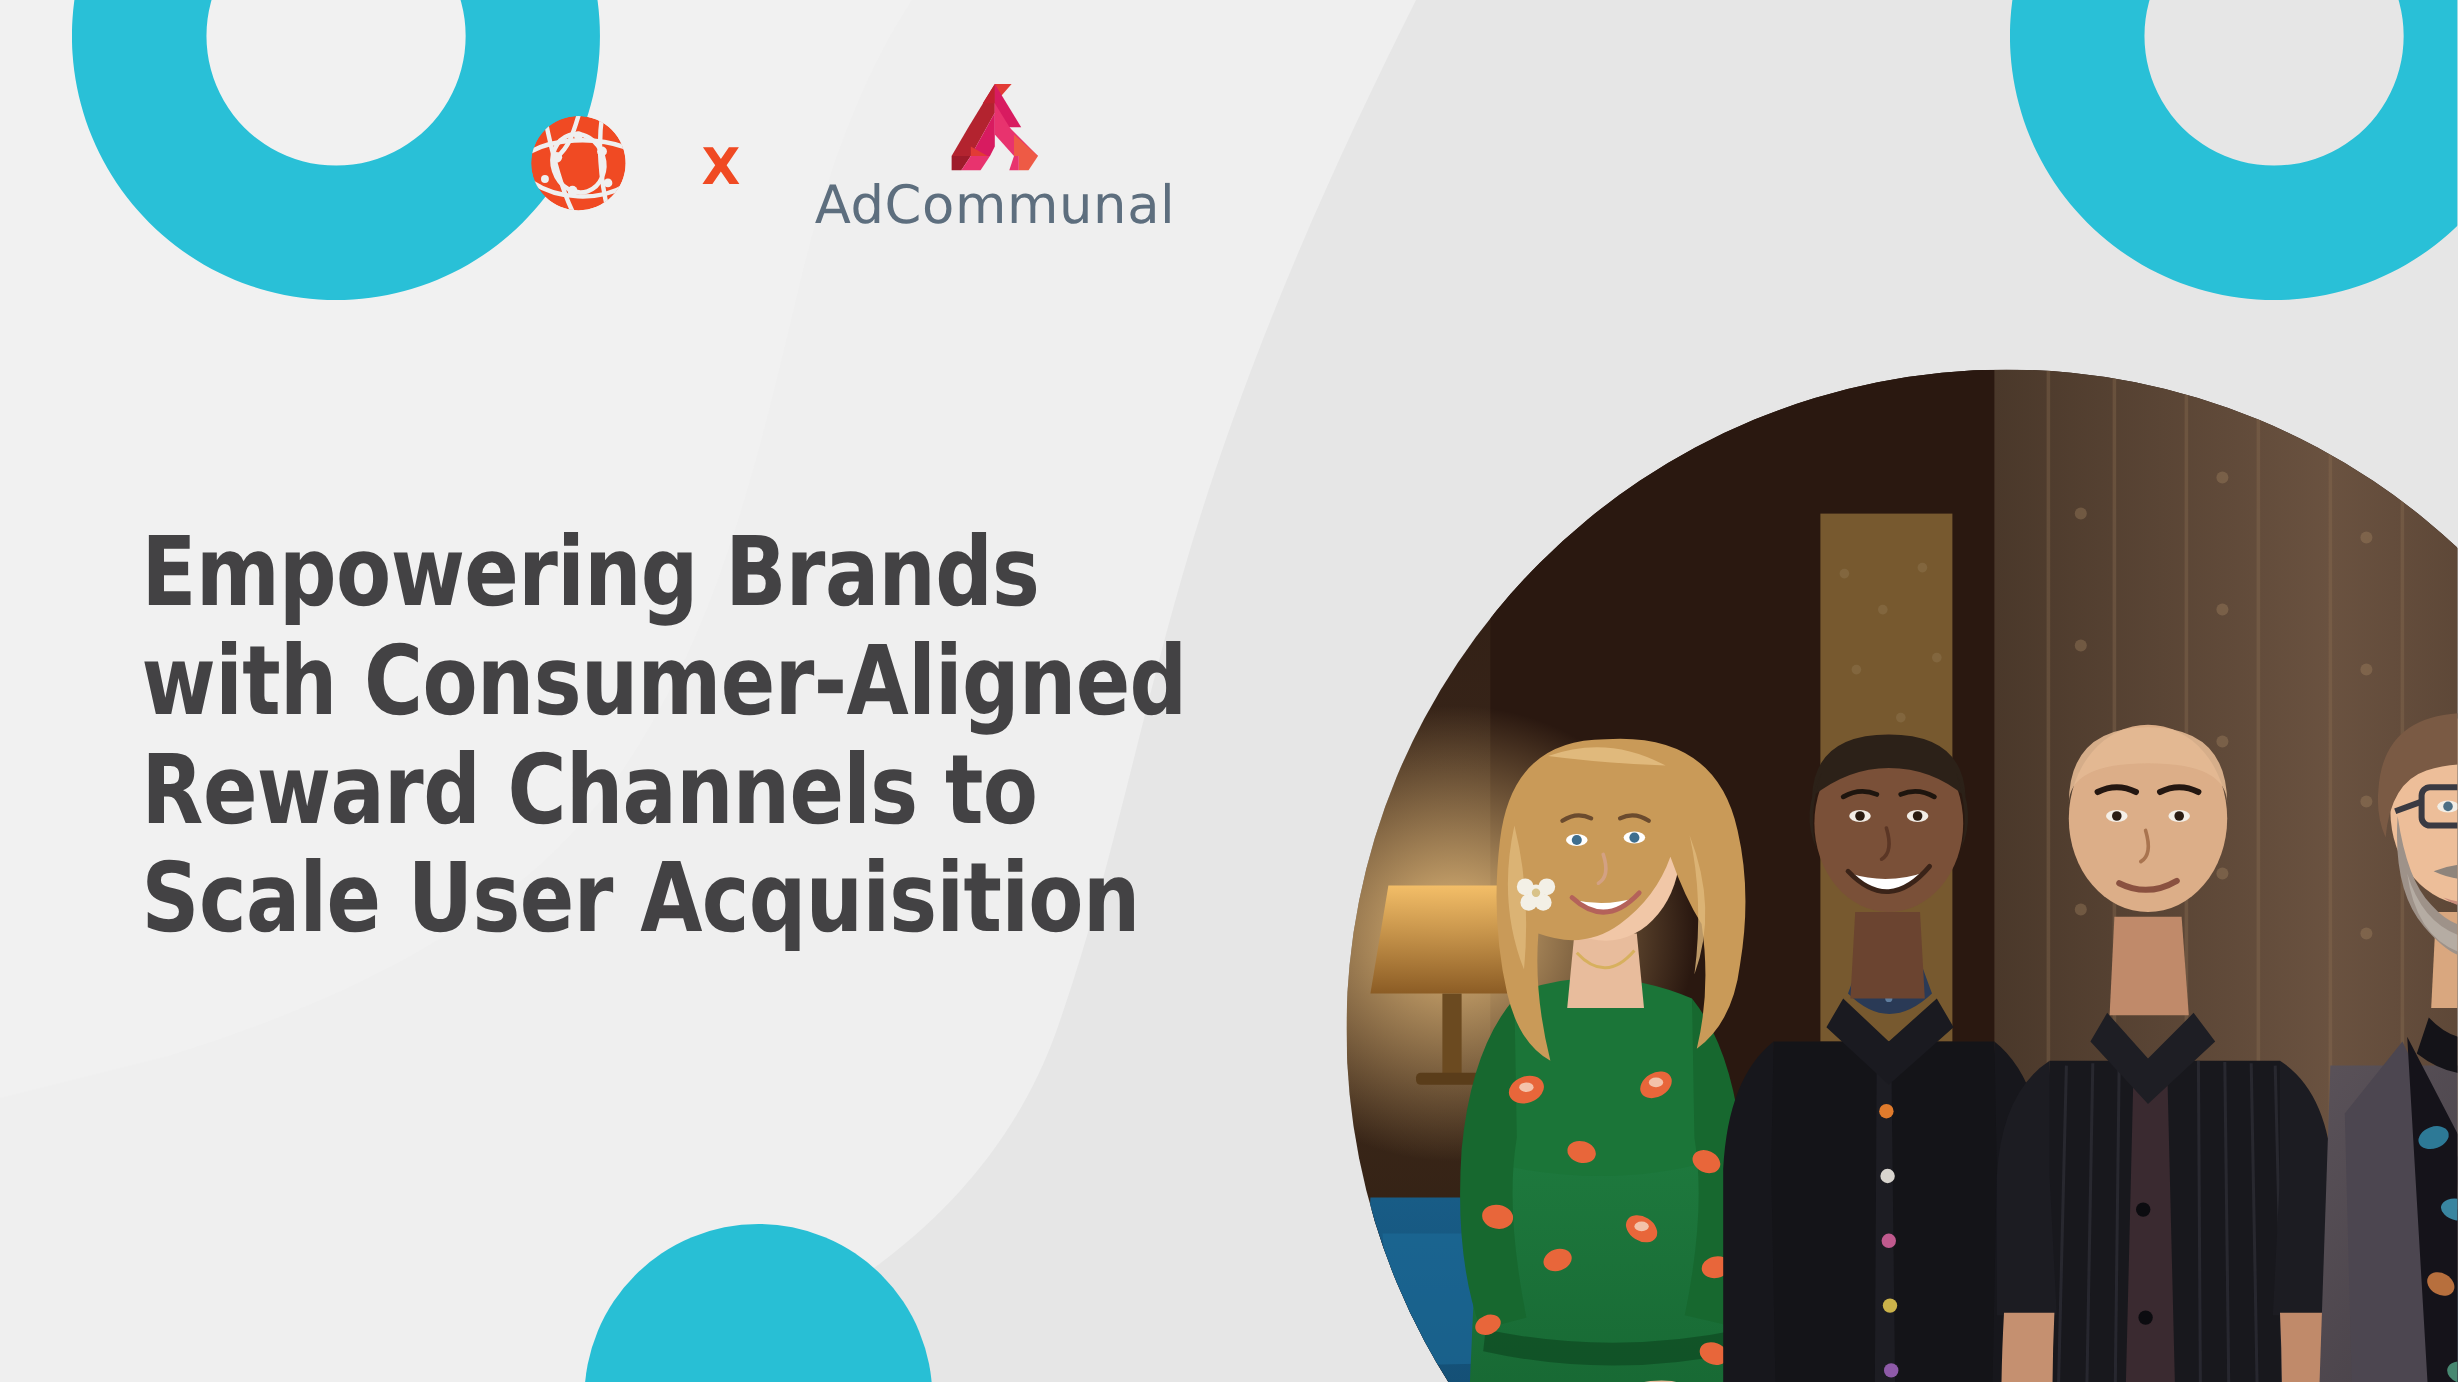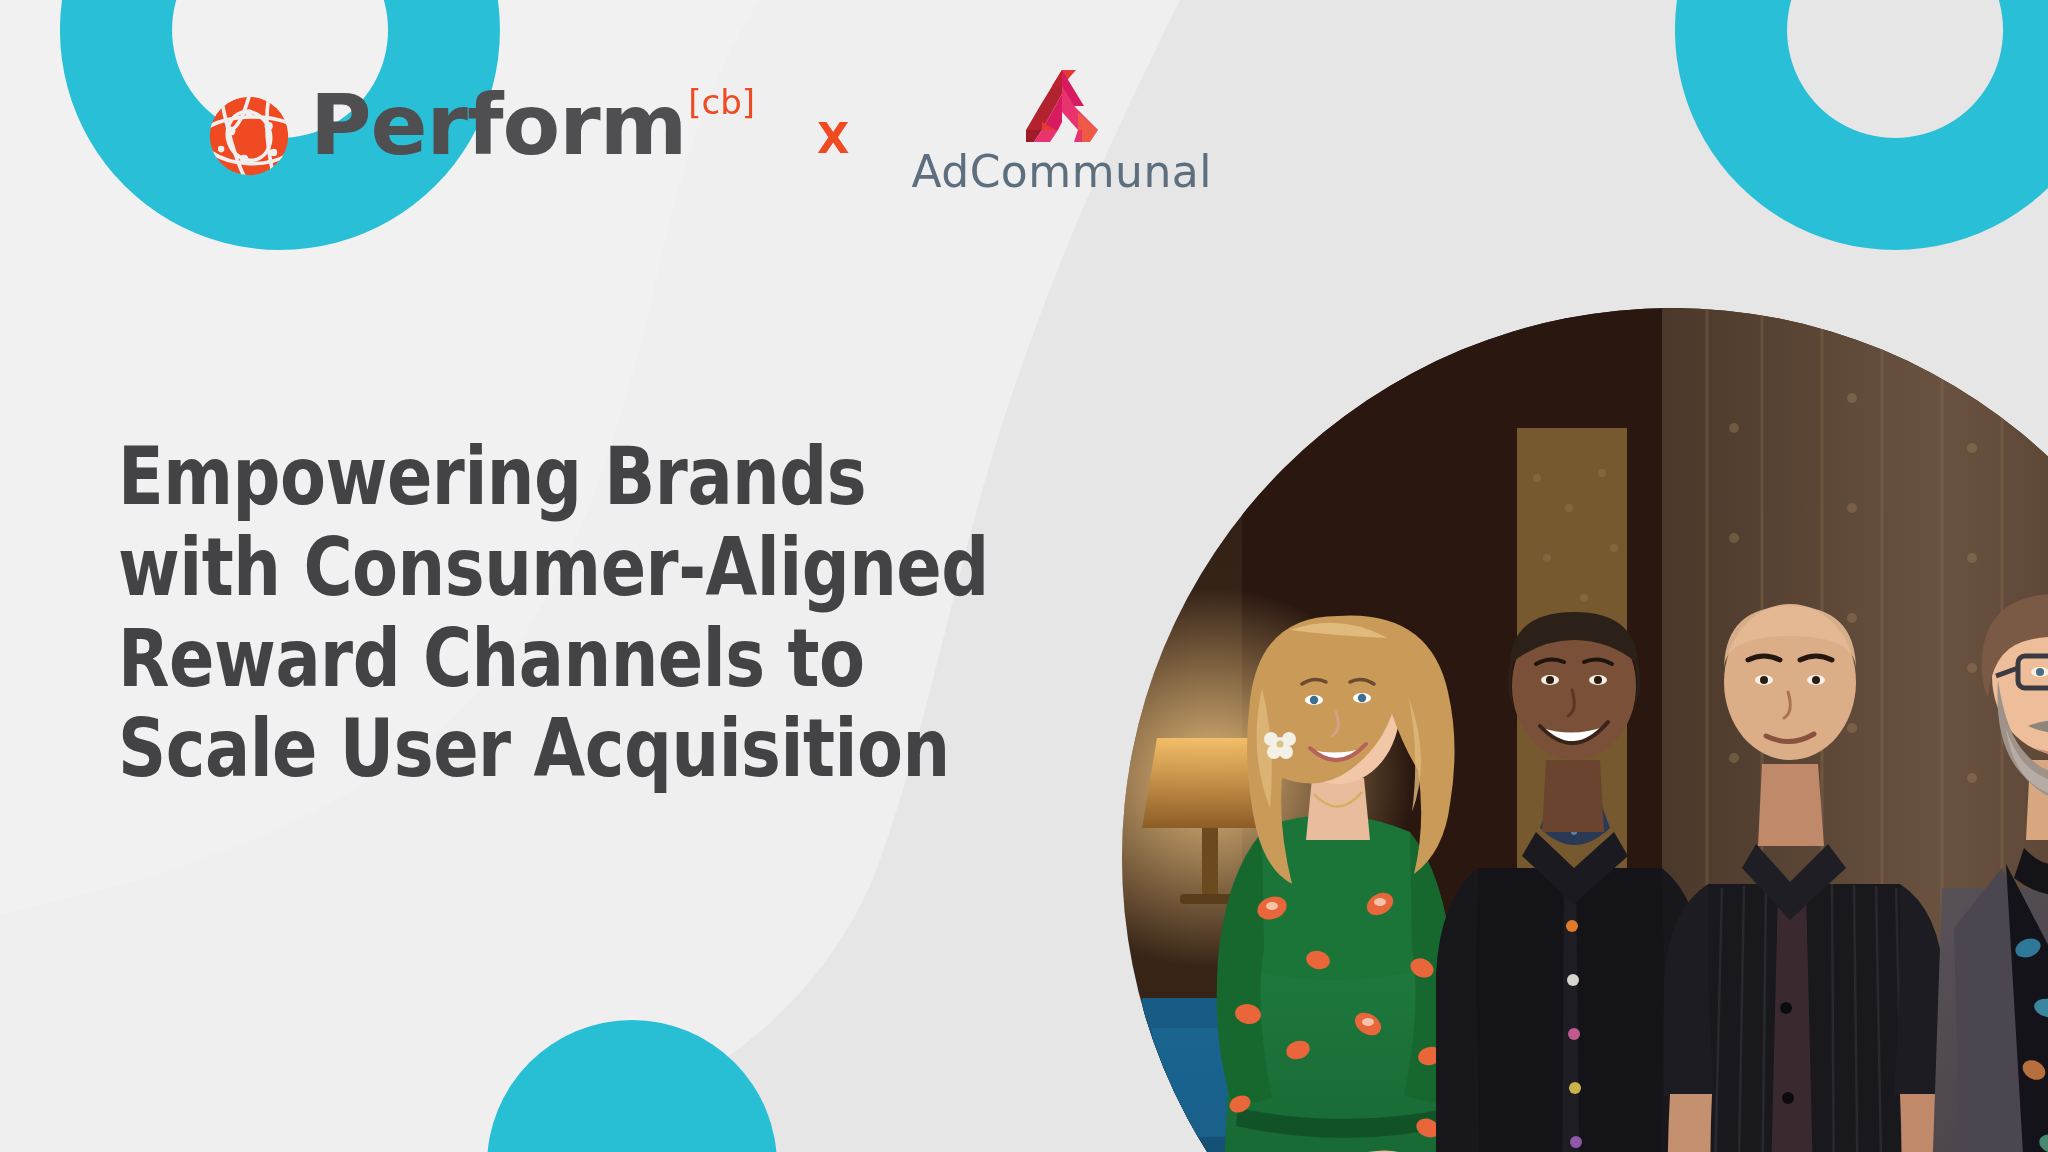--- a/index.html
+++ b/index.html
@@ -128,24 +128,20 @@
           <g fill="#EFEFEF">
             <circle cx="28" cy="44" r="5.5"></circle>
             <circle cx="74" cy="38" r="5"></circle>
             <circle cx="50" cy="22" r="4.5"></circle>
             <circle cx="44" cy="78" r="5"></circle>
             <circle cx="80" cy="70" r="4.5"></circle>
             <circle cx="16" cy="66" r="4"></circle>
           </g>
         </g>
       </svg>
-      <div class="perform-word">
-        <span class="perform-text">Perform</span>
-        <span class="perform-cb">[cb]</span>
-      </div>
     </div>
 
     <span class="x-sep">X</span>
 
     <div class="adcommunal">
       <svg class="ac-mark" viewBox="0 0 92 76">
 
         <polygon points="46,4 24,40 10,64 26,64 46,28" fill="#B3232F"></polygon>
 
         <polygon points="46,4 46,28 26,64 42,64 46,56" fill="#D81B60"></polygon>

